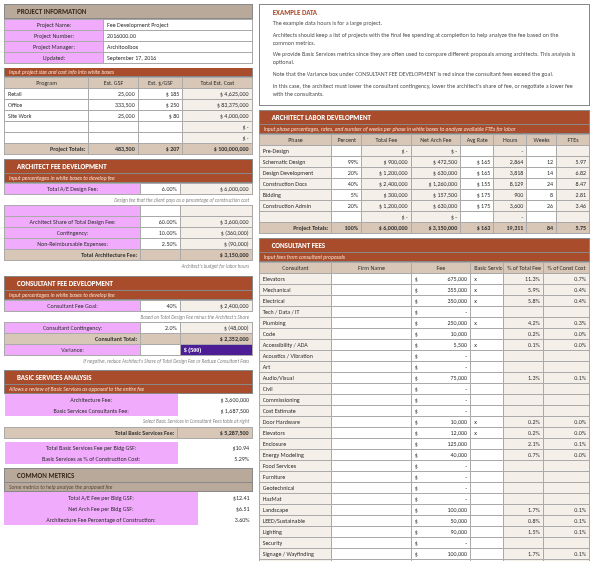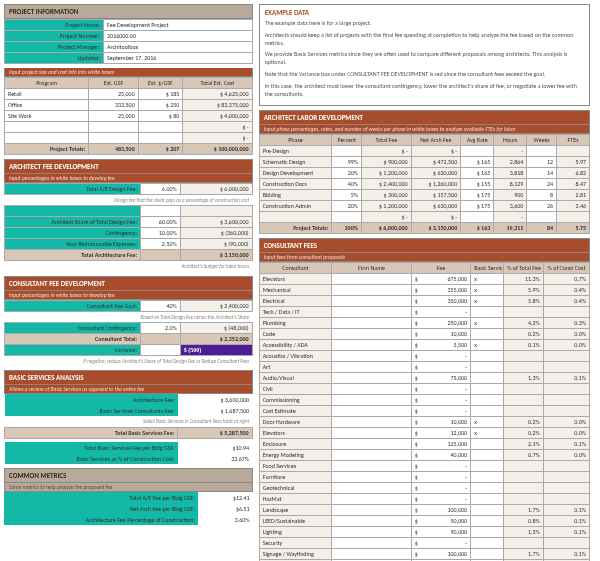--- a/index.html
+++ b/index.html
@@ -2,38 +2,38 @@
 <html><head>
 <meta charset="utf-8">
 <style>
   * { box-sizing: border-box; margin: 0; padding: 0; }
   body { font-family: Calibri, Arial, sans-serif; font-size: 6.5px; color: #333; background: #fff; width: 600px; }
   .page { display: flex; gap: 6px; padding: 4px; }
   .col { flex: 1; }
   .colL { flex: 0 0 42%; }
   .colR { flex: 0 0 56%; }
 
-  .section-header { background: #a84c2b; color: #fff; font-weight: bold; font-size: 7px; padding: 2px 4px; border: 0.5px solid #888; }
+  .section-header { background: #a84c2b; color: #fff; font-weight: bold; font-size: 7px; padding: 2px 12px; border: 0.5px solid #888; }
   .section-header.gray { background: #b8a99a; color: #3a2a1a; }
   .section-sub { background: #a84c2b; color: #f0d8c8; font-size: 5.5px; font-style: italic; padding: 1px 4px; border: 0.5px solid #888; border-top: none; }
 
   .block { margin-bottom: 4px; }
   table { border-collapse: collapse; width: 100%; table-layout: fixed; }
   td, th { border: 0.5px solid #aaa; padding: 1px 3px; height: 11px; font-size: 6px; overflow: hidden; white-space: nowrap; }
   th { background: #d8c7b6; font-weight: normal; }
-  .rlabel { text-align: right; background: #14b8a6; }
+  .rlabel { text-align: center; background: #f0abfc; }
   .val { text-align: right; }
   .input { background: #fff; }
   .calc { background: #f4efe9; }
   .total-row td { background: #d8c7b6; font-weight: bold; }
   .red-cell { background: #4c1d95; color: #fff; font-weight: bold; text-align: left; font-family: Liberation Serif, serif; }
   .note { font-size: 5px; color: #888; text-align: right; font-style: italic; padding: 1px 3px; border: none; }
   .noborder td { border: none; }
 
-  .example-box { border: 0.5px solid #888; padding: 3px 5px; font-size: 6px; color: #555; }
+  .example-box { border: 0.5px solid #888; padding: 3px 13px; font-size: 6px; color: #555; }
   .example-box .title { color: #a84c2b; font-weight: bold; font-size: 7px; margin-bottom: 3px; }
   .example-box p { margin-bottom: 4px; line-height: 1.3; white-space: normal; }
 </style>
 </head>
 <body>
 
 <div class="page">
 
   <div class="col colL">
 
@@ -237,21 +237,21 @@
             </tr>
             <tr class="noborder">
               <td colspan="2" style="height:4px;"></td>
             </tr>
             <tr class="noborder">
               <td class="rlabel">Total Basic Services Fee per Bldg GSF:</td>
               <td class="val">$10.94</td>
             </tr>
             <tr class="noborder">
               <td class="rlabel">Basic Services as % of Construction Cost:</td>
-              <td class="val">33.67%</td>
+              <td class="val">5.29%</td>
             </tr>
           </tbody>
         </table>
     </div>
 
     <div class="block">
       <div class="section-header gray">COMMON METRICS</div>
       <div class="section-sub" style="background:#b8a99a;color:#5a4a3a;">Some metrics to help analyze the proposed fee</div>
       <table id="metricsTable" class="noborder">
           <colgroup>
@@ -275,21 +275,21 @@
         </table>
     </div>
 
   </div>
 
   <div class="col colR">
 
     <div class="block example-box">
       <div class="title">EXAMPLE DATA</div>
       <div id="exampleLines">
-          <p>The example data here is for a large project.</p>
+          <p>The example data hours is for a large project.</p>
           <p>Architects should keep a list of projects with the final fee spending at completion to help analyze the fee based on the common metrics.</p>
           <p>We provide Basic Services metrics since they are often used to compare different proposals among architects.  This analysis is optional.</p>
           <p>Note that the Variance box under CONSULTANT FEE DEVELOPMENT is red since the consultant fees exceed the goal.</p>
           <p>In this case, the architect must lower the consultant contingency, lower the architect's share of fee, or negotiate a lower fee with the consultants.</p>
         </div>
     </div>
 
     <div class="block">
       <div class="section-header">ARCHITECT LABOR DEVELOPMENT</div>
       <div class="section-sub">Input phase percentages, rates, and number of weeks per phase in white boxes to analyze available FTEs for labor</div>

